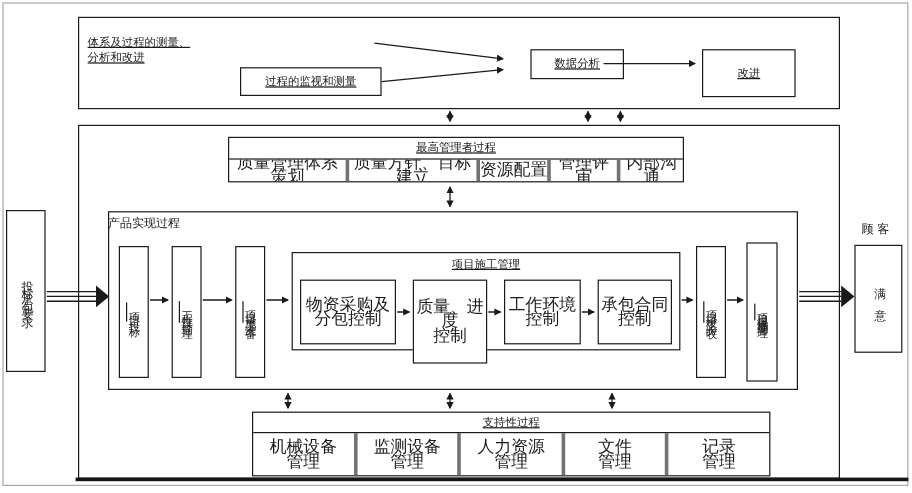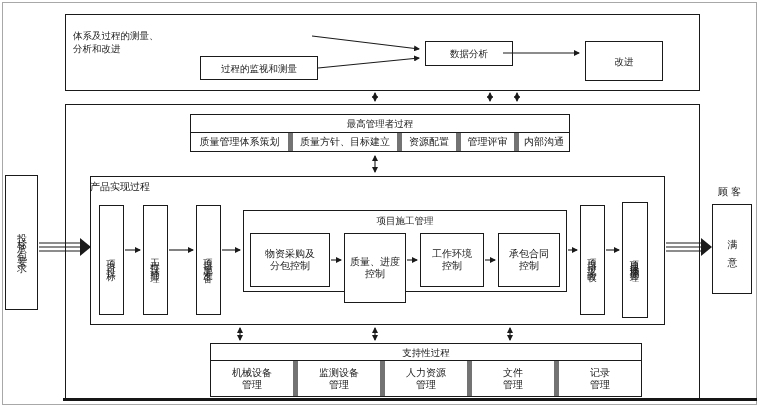--- a/index.html
+++ b/index.html
@@ -6,49 +6,49 @@
   body { background:#fff; }
   #canvas {
     position:relative; width:760px; height:411px; background:#fff;
     font-family:"DejaVu Sans","Liberation Sans",sans-serif; color:#1a1a1a;
     overflow:hidden;
   }
   .box { position:absolute; border:1px solid #1a1a1a; background:#fff; }
   .lbl { position:absolute; }
   .center { display:flex; align-items:center; justify-content:center; text-align:center; }
   .ml { white-space:pre-line; }
-  .f9  { font-size:10px;  line-height:12px; }
-  .f95 { font-size:9.5px; line-height:13px; }
+  .f9  { font-size:14px;  line-height:12px; }
+  .f95 { font-size:9.5px; line-height:13px;text-decoration:underline; }
   .f10 { font-size:10px; line-height:14px; }
   .vtext { writing-mode:vertical-rl; text-orientation:upright; }
   .titlebar { border-bottom:1px solid #1a1a1a; display:flex; align-items:center; justify-content:center; }
   .row { display:flex; }
   .row > div { display:flex; align-items:center; justify-content:center; text-align:center; overflow:hidden; }
-  .row > div + div { border-left:5px solid #737373; }
+  .row > div + div { border-left:3px solid #737373; }
   #frame { position:absolute; left:2px; top:2px; width:755px; height:403px; border:1px solid #a8a8a8; }
   #bottom-rule { position:absolute; left:63px; top:398px; width:694px; height:3px; background:#161616; }
   #arrows { position:absolute; left:0; top:0; pointer-events:none; z-index:10; }
 </style>
 </head>
 <body>
 
 <div id="canvas">
 
   <div id="frame"></div>
 
   <div class="box" style="left:65px;top:104px;width:635px;height:295px;border-width:1.4px"></div>
   <div id="bottom-rule"></div>
 
   <div class="box" style="left:65px;top:14px;width:635px;height:77px;border-width:1.4px"></div>
   <div class="lbl ml f95" style="left:73px;top:29px;width:130px">体系及过程的测量、
 分析和改进</div>
   <div class="box center f95" style="left:200px;top:56px;width:118px;height:24px">
     <span>过程的监视和测量</span>
   </div>
-  <div class="box center f95" style="left:425px;top:41px;width:88px;height:25px">
+  <div class="box center f95" style="left:442px;top:41px;width:78px;height:25px">
     <span>数据分析</span>
   </div>
   <div class="box center f95" style="left:585px;top:41px;width:78px;height:40px">
     <span>改进</span>
   </div>
 
   <div class="box" style="left:190px;top:114px;width:380px;height:38px">
     <div class="titlebar f95" style="height:18px">最高管理者过程</div>
     <div class="row f9" style="height:18px">
       <div style="width:97px">质量管理体系策划</div>

